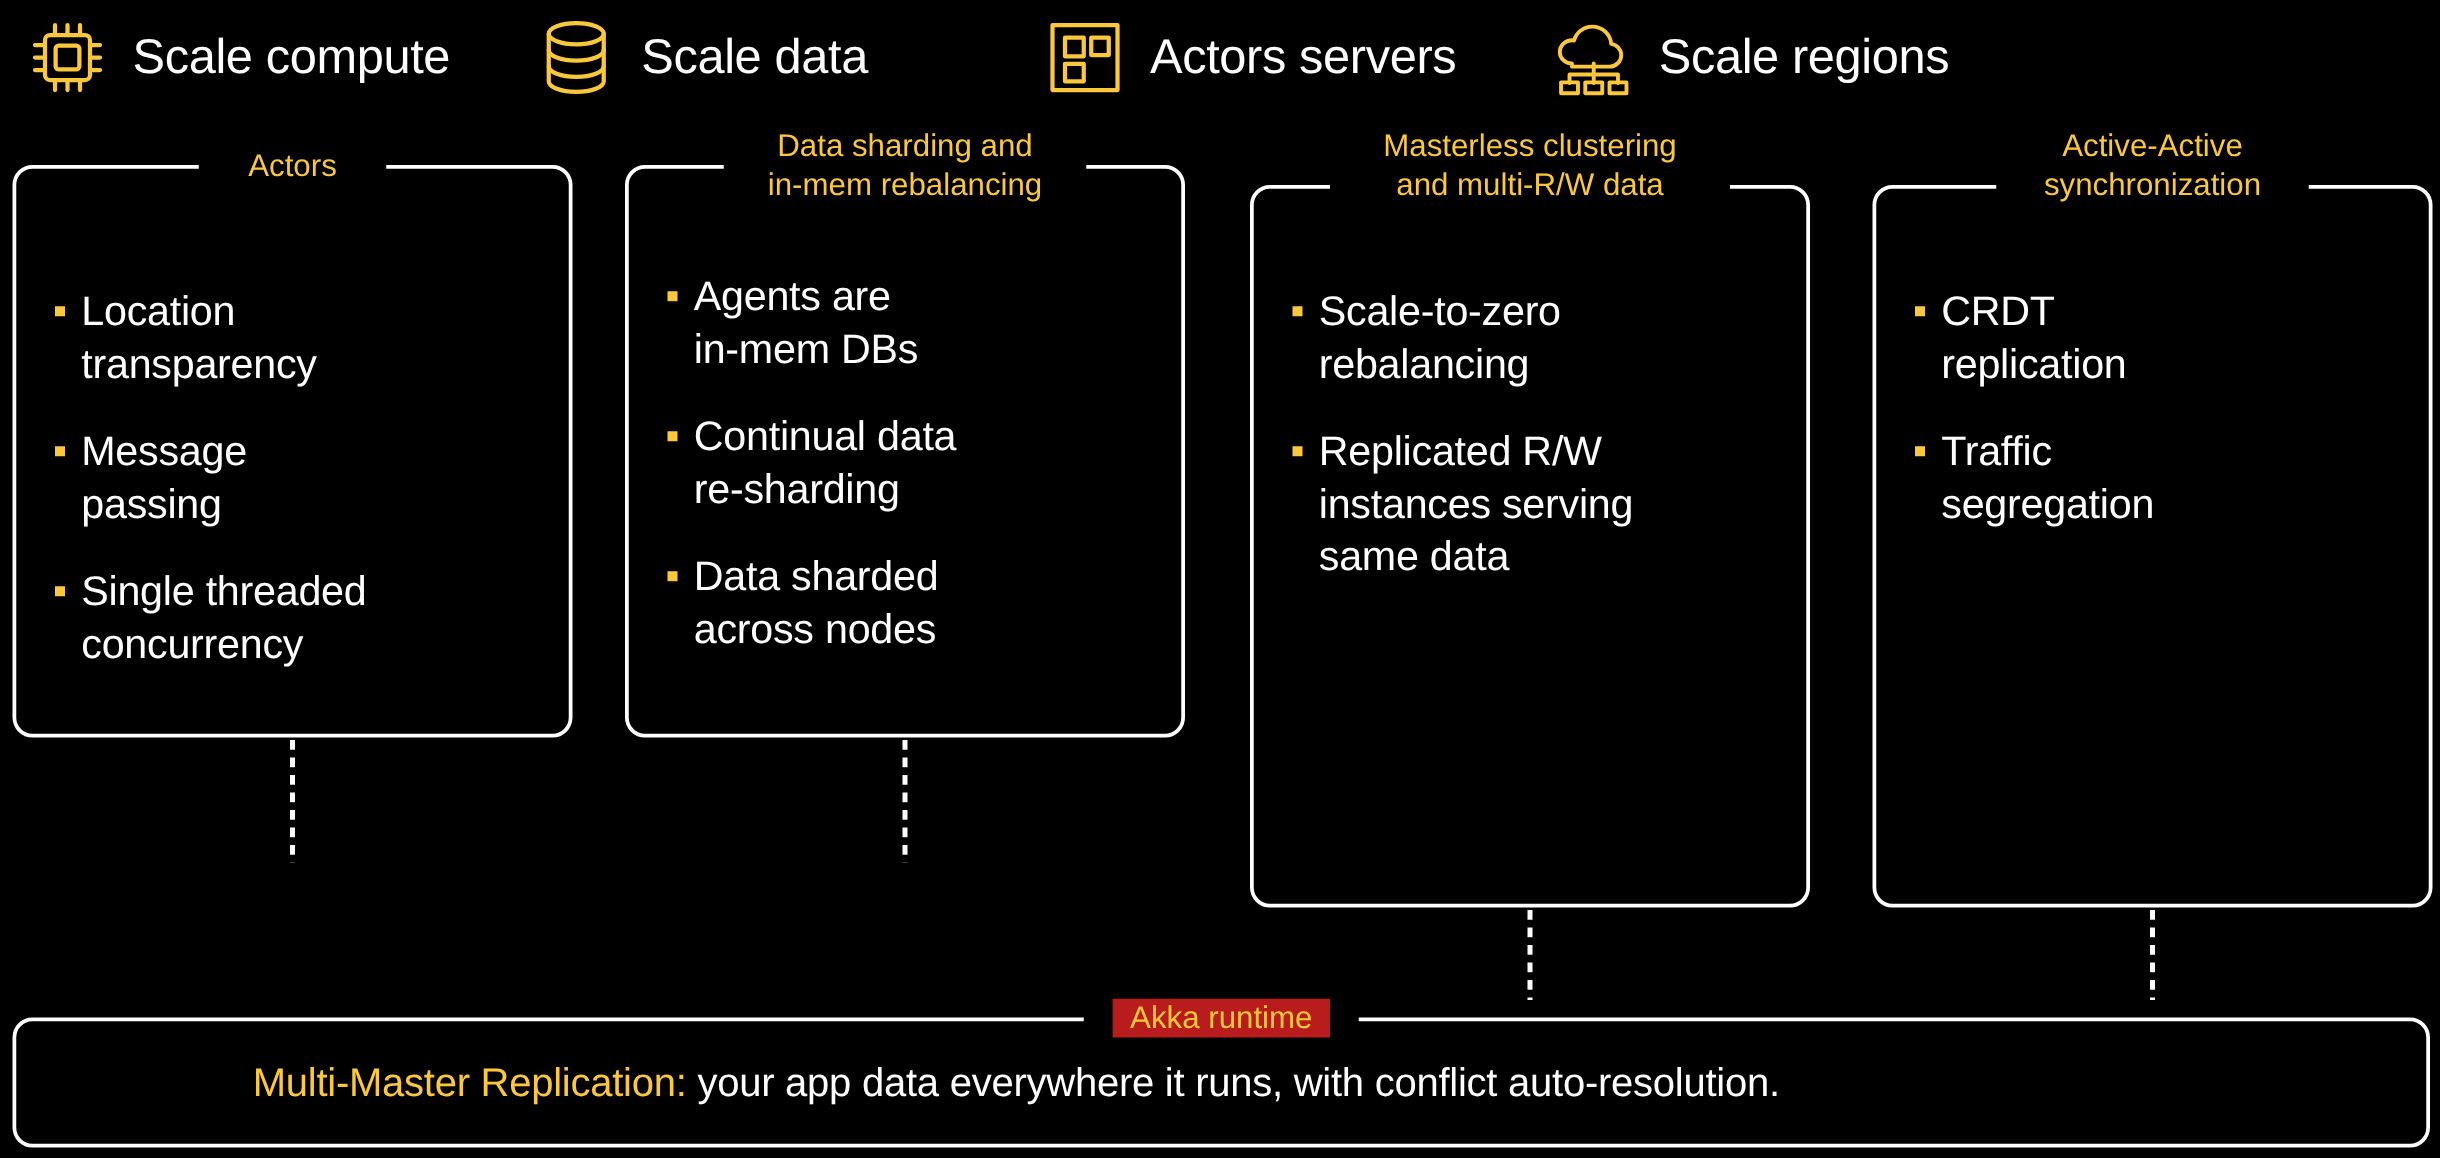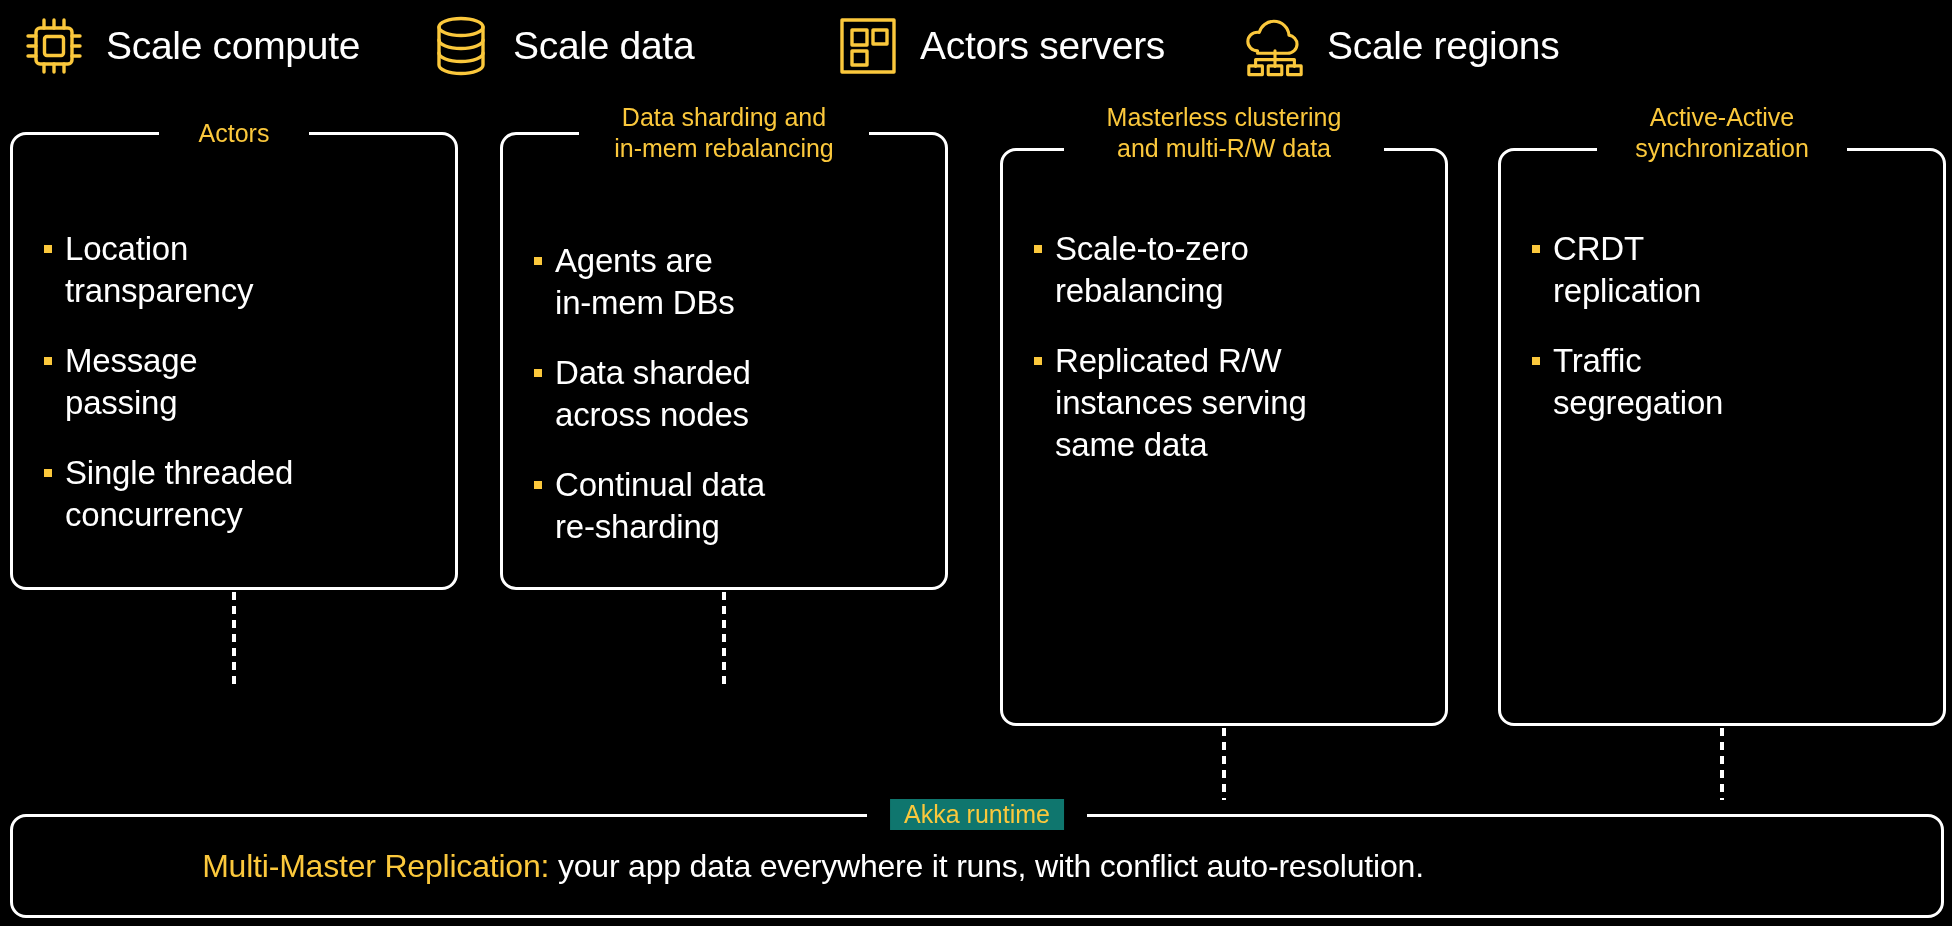--- a/index.html
+++ b/index.html
@@ -119,21 +119,21 @@
   .card-wrap.c2 .legend-mask { top: 45px; width: 320px; }
   .card-wrap.c3 .legend-mask { top: 45px; width: 250px; }
 
   .card-list {
     position: absolute;
     left: 34px;
     width: 400px;
     z-index: 4;
   }
   .card-wrap.c0 .card-list { top: 128px; }
-  .card-wrap.c1 .card-list { top: 140px; }
+  .card-wrap.c1 .card-list { top: 116px; }
   .card-wrap.c2 .card-list { top: 128px; }
   .card-wrap.c3 .card-list { top: 128px; }
 
   .bullet-item {
     display: flex;
     align-items: flex-start;
     margin-bottom: 28px;
   }
   .bullet-item:last-child { margin-bottom: 0; }
 
@@ -199,21 +199,21 @@
   }
 
   .runtime-legend {
     position: absolute;
     left: 50%;
     transform: translateX(-50%);
     top: 9px;
     color: #FBC83C;
     font-size: 25px;
     line-height: 31px;
-    background: #0f766e;
+    background: #b91c1c;
     padding: 0 14px;
     white-space: nowrap;
     z-index: 3;
   }
 
   .runtime-text {
     position: absolute;
     left: 0;
     top: 54px;
     width: 1606px;
@@ -314,27 +314,27 @@
     <div class="card-legend two-line">Data sharding and
 in-mem rebalancing</div>
     <div class="card-list">
       <div class="bullet-item">
         <span class="bullet-dot"></span>
         <span class="bullet-text">Agents are
 in-mem DBs</span>
       </div>
       <div class="bullet-item">
         <span class="bullet-dot"></span>
+        <span class="bullet-text">Continual data
+re-sharding</span>
+      </div>
+      <div class="bullet-item">
+        <span class="bullet-dot"></span>
         <span class="bullet-text">Data sharded
 across nodes</span>
-      </div>
-      <div class="bullet-item">
-        <span class="bullet-dot"></span>
-        <span class="bullet-text">Continual data
-re-sharding</span>
       </div>
     </div>
   </div>
 
   <div class="card-wrap c2">
     <div class="card-box"></div>
     <div class="legend-mask"></div>
     <div class="card-legend two-line">Masterless clustering
 and multi-R/W data</div>
     <div class="card-list">

